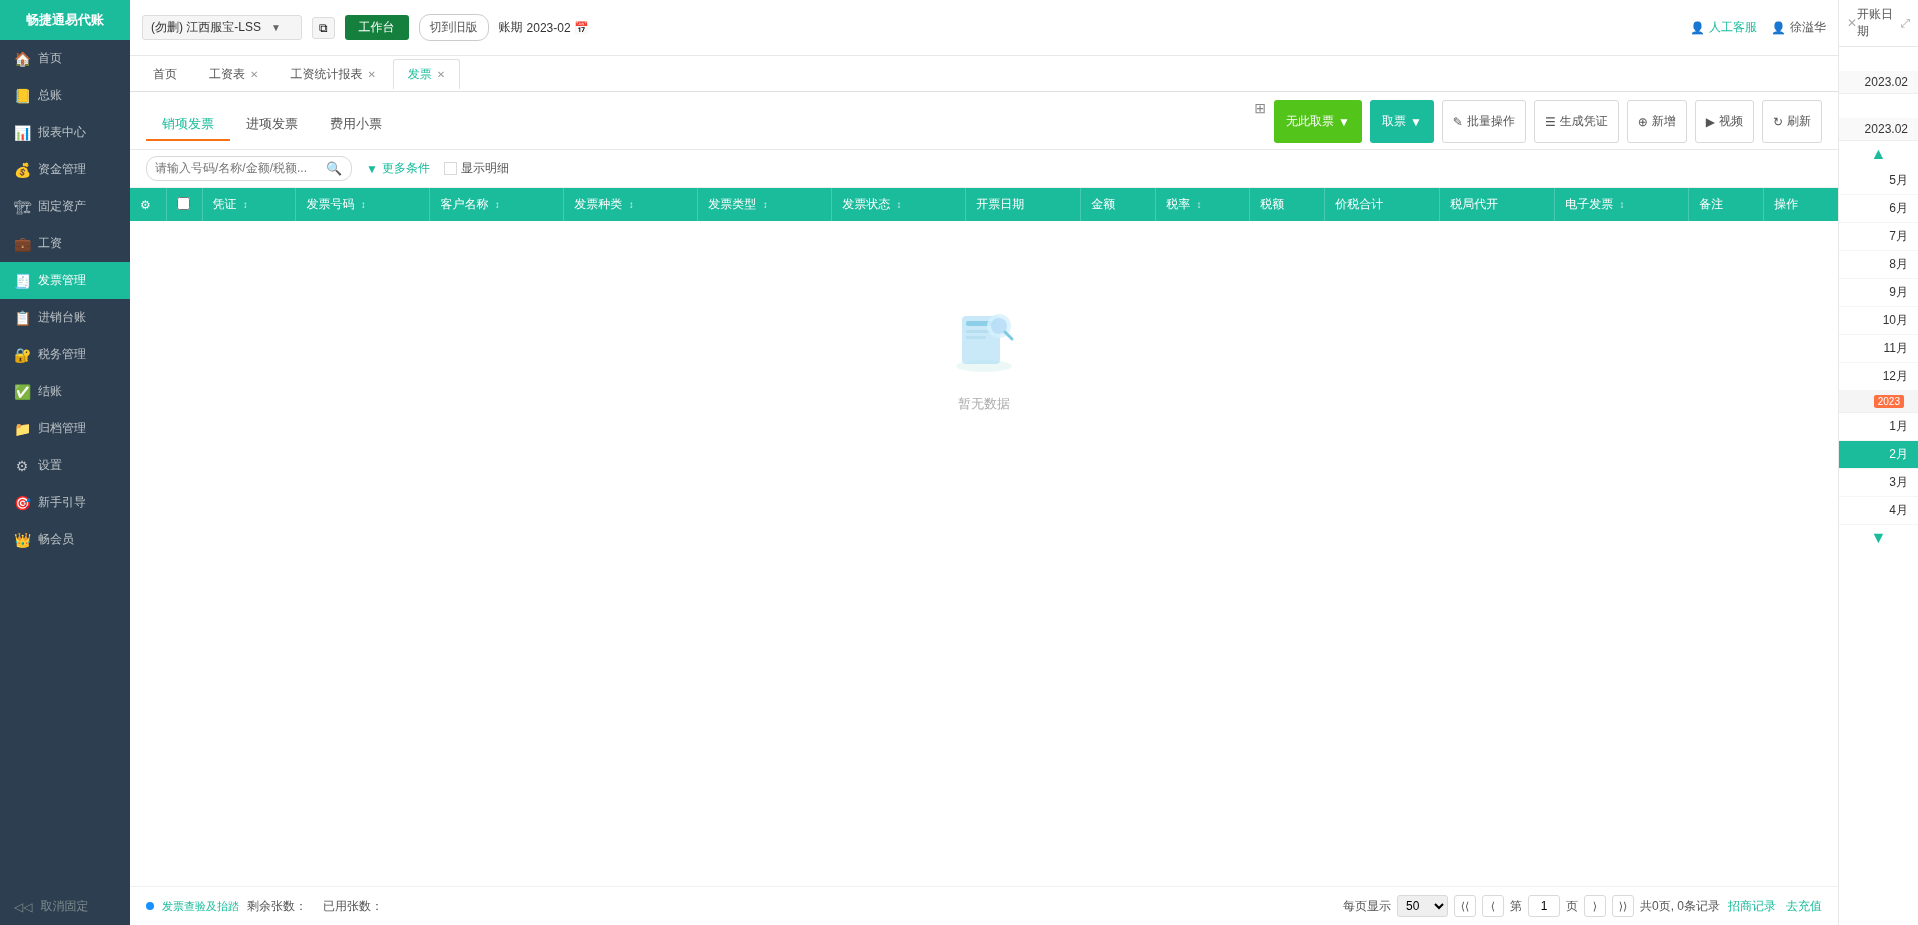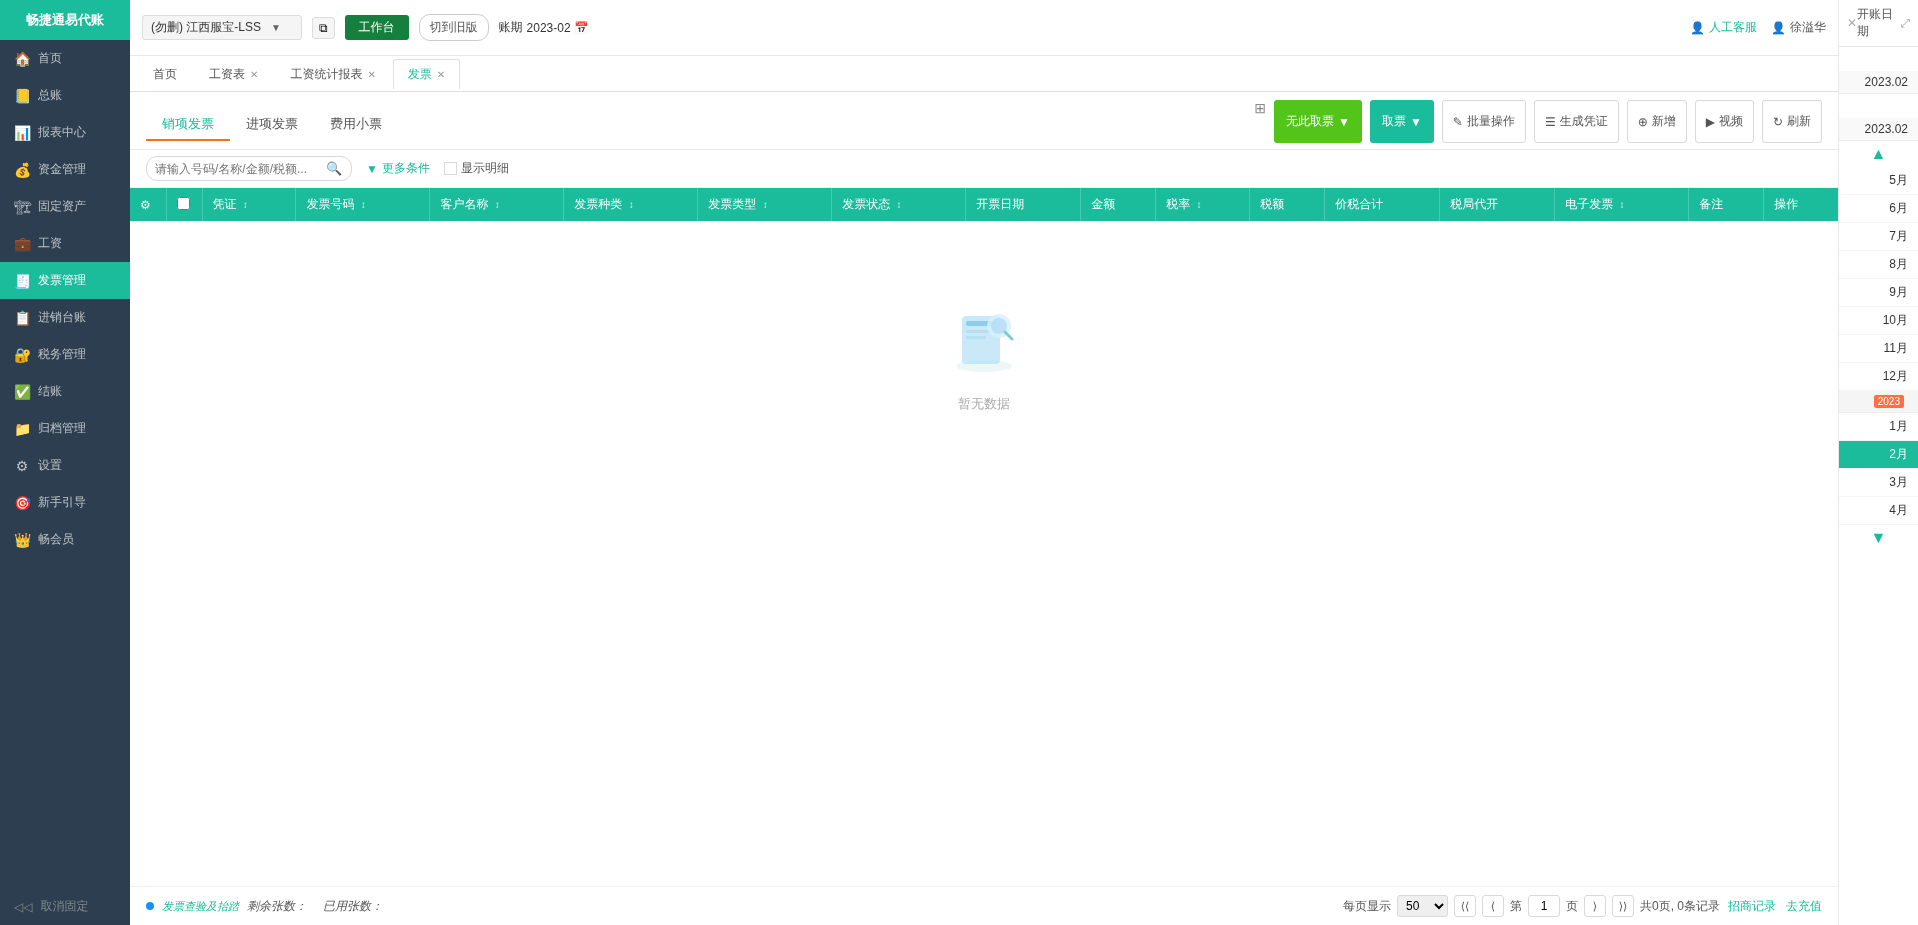--- a/index.html
+++ b/index.html
@@ -217,21 +217,21 @@
     .filter-bar {
       display: flex;
       align-items: center;
       padding: 6px 16px;
       gap: 14px;
       flex-shrink: 0;
       border-bottom: 1px solid #f0f0f0;
     }
     .search-input-wrapper {
       display: flex;
-      align-items: center;
+      align-items: flex-start;
       border: 1px solid #d9d9d9;
       border-radius: 11px;
       padding: 4px 8px;
       gap: 6px;
       width: 206px;
     }
     .search-input {
       border: none;
       outline: none;
       font-size: 12px;
@@ -305,21 +305,21 @@
     
     .table-footer {
       display: flex;
       align-items: center;
       justify-content: space-between;
       padding: 8px 16px;
       border-top: 1px solid #f0f0f0;
       background: #fff;
       flex-shrink: 0;
     }
-    .footer-left { display: flex; align-items: center; gap: 8px; font-size: 12px; color: #555; font-style: italic; }
+    .footer-left { display: flex; align-items: center; gap: 8px; font-size: 12px; color: #555; }
     .footer-check-label { color: #1abc9c; font-size: 11px; cursor: pointer; }
     .dot-blue { width: 8px; height: 8px; background: #1890ff; border-radius: 50%; display: inline-block; }
     .footer-right { display: flex; align-items: center; gap: 8px; font-size: 12px; color: #555; }
     .pagination {
       display: flex;
       align-items: center;
       gap: 6px;
       font-size: 12px;
     }
     .page-size-select {

